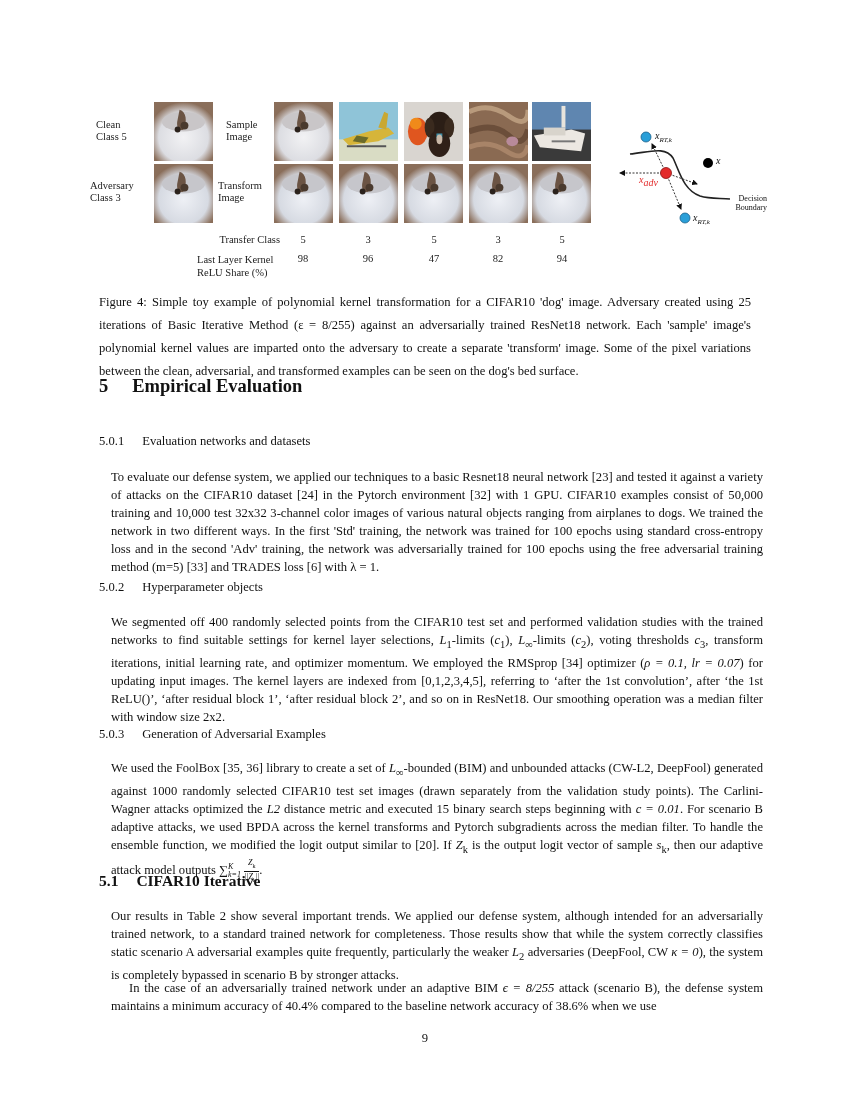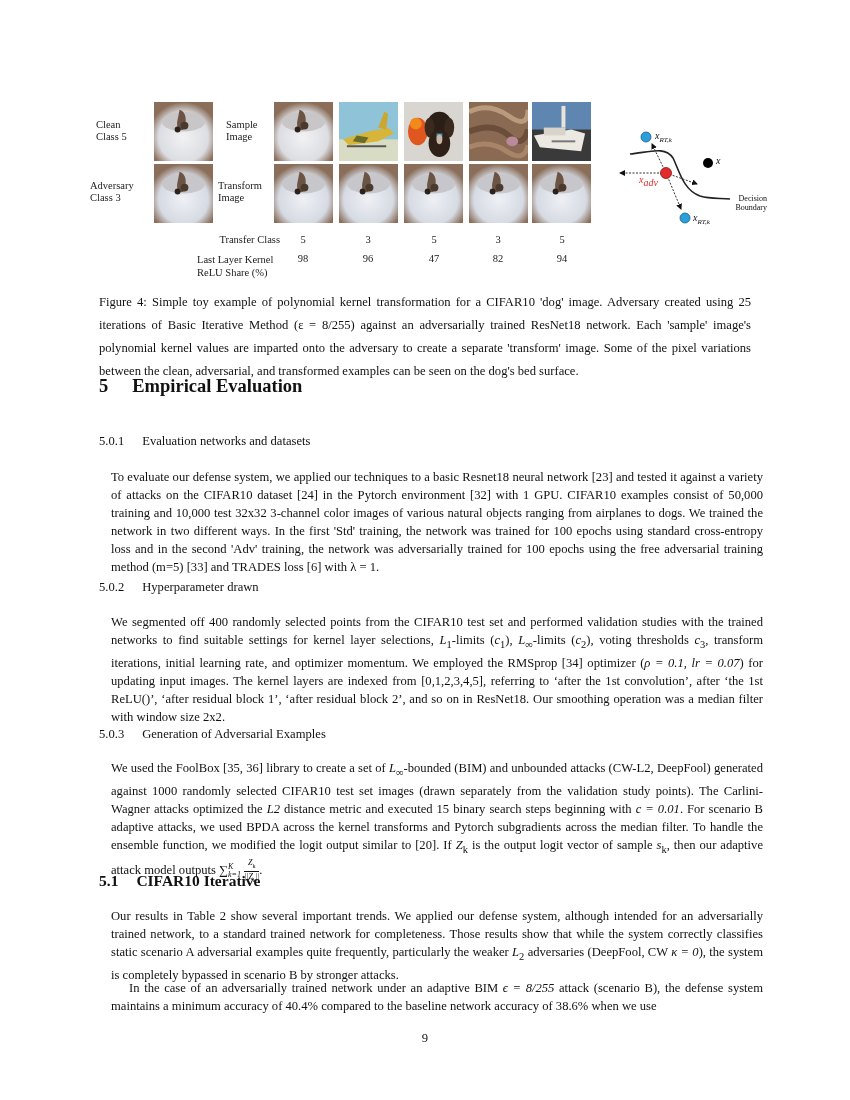--- a/index.html
+++ b/index.html
@@ -228,21 +228,21 @@
 <div class="abs sec-h" style="left:99px; top:376px;">
   <span>5</span><span class="num-gap"></span><span>Empirical Evaluation</span>
 </div>
 
 <div class="abs sub-h" style="left:99px; top:434px;">
   <span>5.0.1</span><span class="sub-gap"></span><span>Evaluation networks and datasets</span>
 </div>
 <p class="abs para" style="top:460px;">To evaluate our defense system, we applied our techniques to a basic Resnet18 neural network [23] and tested it against a variety of attacks on the CIFAR10 dataset [24] in the Pytorch environment [32] with 1 GPU. CIFAR10 examples consist of 50,000 training and 10,000 test 32x32 3-channel color images of various natural objects ranging from airplanes to dogs. We trained the network in two different ways. In the first 'Std' training, the network was trained for 100 epochs using standard cross-entropy loss and in the second 'Adv' training, the network was adversarially trained for 100 epochs using the free adversarial training method (m=5) [33] and TRADES loss [6] with λ = 1.</p>
 
 <div class="abs sub-h" style="left:99px; top:580px;">
-  <span>5.0.2</span><span class="sub-gap"></span><span>Hyperparameter drawn</span>
+  <span>5.0.2</span><span class="sub-gap"></span><span>Hyperparameter objects</span>
 </div>
 <p class="abs para" style="top:605px;"><span>We segmented off 400 randomly selected points from the CIFAR10 test set and performed validation studies with the trained networks to find suitable settings for kernel layer selections, </span><i class="m">L</i><sub>1</sub><span>-limits (</span><i class="m">c</i><sub>1</sub><span>), </span><i class="m">L</i><sub>∞</sub><span>-limits (</span><i class="m">c</i><sub>2</sub><span>), voting thresholds </span><i class="m">c</i><sub>3</sub><span>, transform iterations, initial learning rate, and optimizer momentum. We employed the RMSprop [34] optimizer (</span><i class="m">ρ = 0.1, lr = 0.07</i><span>) for updating input images. The kernel layers are indexed from [0,1,2,3,4,5], referring to ‘after the 1st convolution’, after ‘the 1st ReLU()’, ‘after residual block 1’, ‘after residual block 2’, and so on in ResNet18. Our smoothing operation was a median filter with window size 2x2.</span></p>
 
 <div class="abs sub-h" style="left:99px; top:727px;">
   <span>5.0.3</span><span class="sub-gap"></span><span>Generation of Adversarial Examples</span>
 </div>
 <p class="abs para" style="top:751px;"><span>We used the FoolBox [35, 36] library to create a set of </span><i class="m">L</i><sub>∞</sub><span>-bounded (BIM) and unbounded attacks (CW-L2, DeepFool) generated against 1000 randomly selected CIFAR10 test set images (drawn separately from the validation study points). The Carlini-Wagner attacks optimized the </span><i class="m">L2</i><span> distance metric and executed 15 binary search steps beginning with </span><i class="m">c = 0.01</i><span>. For scenario B adaptive attacks, we used BPDA across the kernel transforms and Pytorch subgradients across the median filter. To handle the ensemble function, we modified the logit output similar to [20]. If </span><i class="m">Z</i><sub>k</sub><span> is the output logit vector of sample </span><i class="m">s</i><sub>k</sub><span>, then our adaptive attack model outputs </span><span><span>∑</span><span style="display:inline-block; vertical-align:middle; font-size:8px; line-height:8px; text-align:left;"><i style="display:block;">K</i><i style="display:block;">k=1</i></span>&nbsp;<span style="display:inline-block; vertical-align:middle; font-size:8px; line-height:9px; text-align:center;"><span style="display:block; border-bottom:0.8px solid #111;"><i>Z</i><sub style="font-size:6px;">k</sub></span><span style="display:block;"><i>||Z</i><sub style="font-size:6px;">k</sub><span>||</span></span></span></span><span>.</span></p>
 
 <div class="abs" style="left:99px; top:872px; font-weight:bold; font-size:15.5px;">
   <span>5.1</span><span class="sub-gap"></span><span>CIFAR10 Iterative</span>

